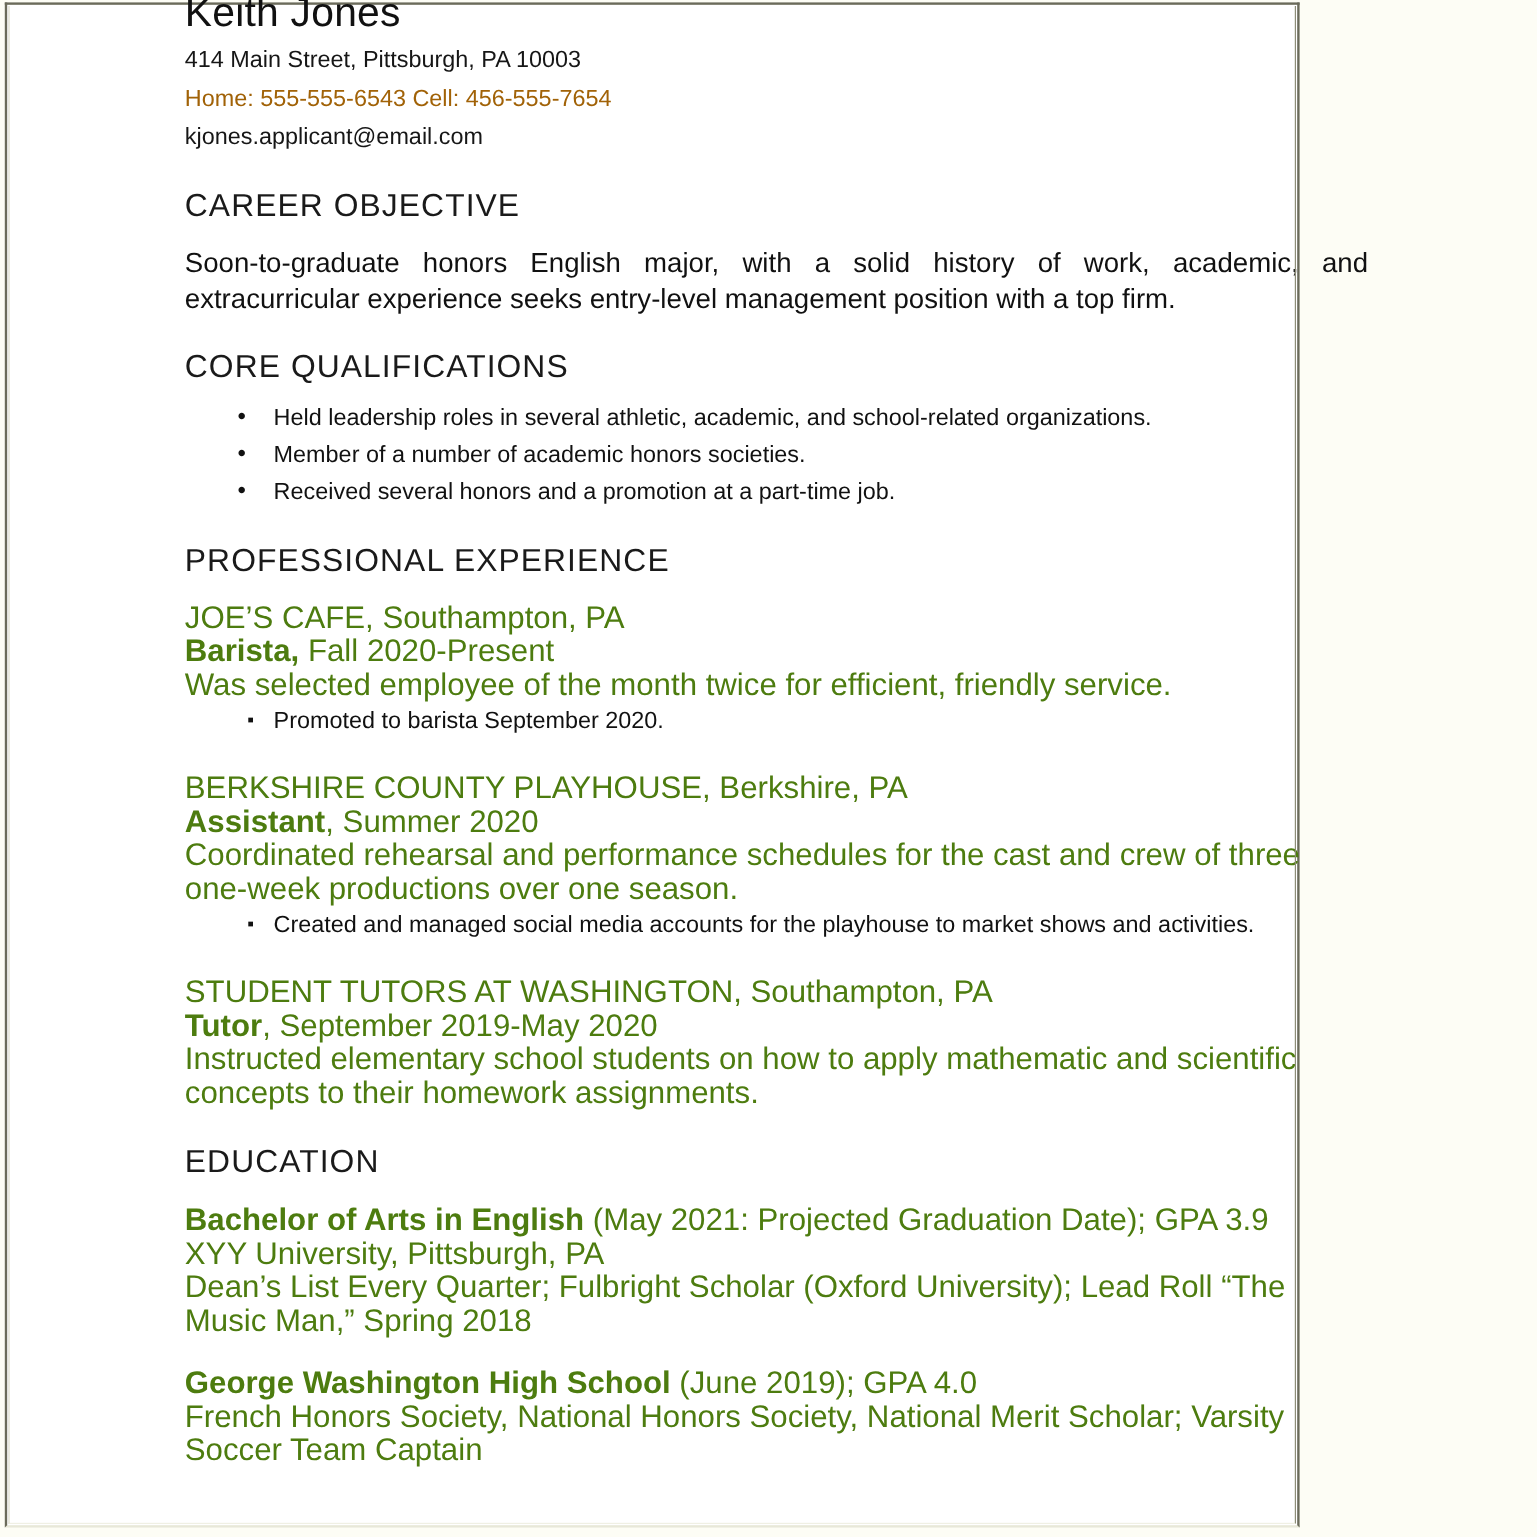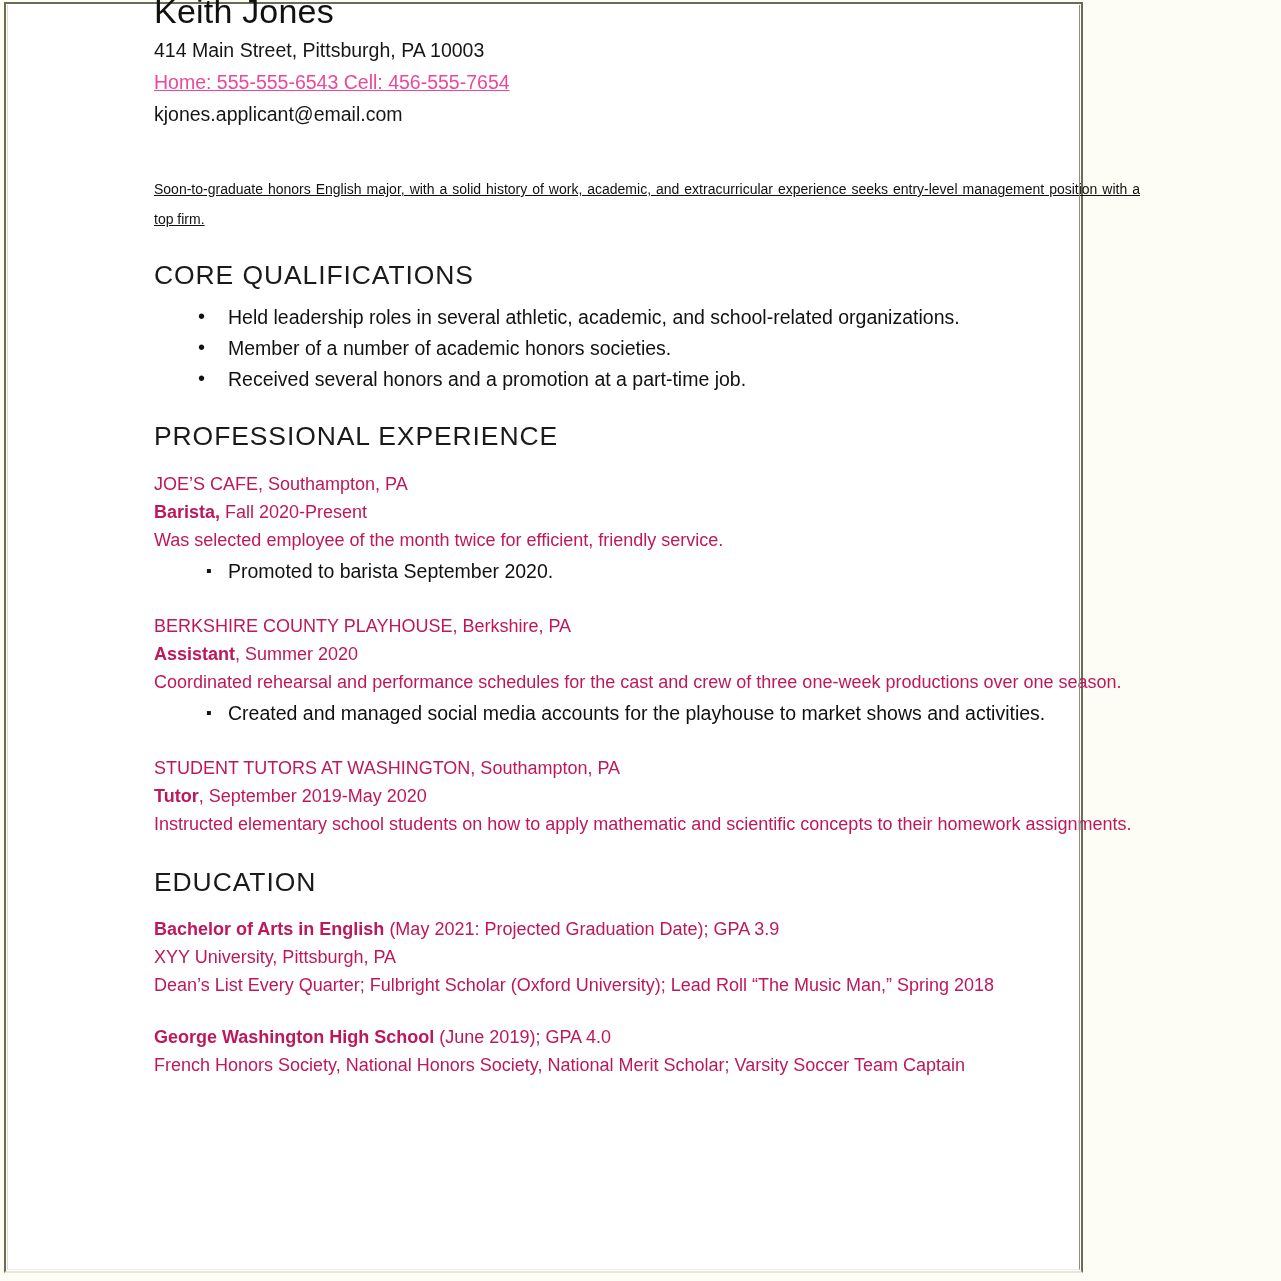--- a/index.html
+++ b/index.html
@@ -59,37 +59,36 @@
     padding: 0;
   }
 
   
   .contact-line {
     font-size: 19.5px;
     line-height: 32px;
     color: #161616;
     white-space: nowrap;
   }
-  .contact-line.muted { color: #ec4899; text-decoration: underline; }
+  .contact-line.muted { color: #a16207; }
 
   
   .section-heading {
     font-size: 26.5px;
     font-weight: 300;
     letter-spacing: 0.9px;
     color: #1a1a1a;
     line-height: 1.15;
   }
 
   
   .para {
-    font-size: 14px;
+    font-size: 23px;
     line-height: 30px;
     color: #111111;
-    text-decoration: underline;
   }
   .para.justify { text-align: justify; }
 
   
   ul.bullets {
     list-style: none;
     margin: 0;
     padding: 0;
   }
   ul.bullets > li {
@@ -118,23 +117,23 @@
     top: -1px;
     font-size: 16px;
     color: #111111;
   }
 
   
   .job-company,
   .job-title-line,
   .job-desc,
   .edu-line {
-    font-size: 18px;
+    font-size: 26px;
     line-height: 28px;
-    color: #be185d;
+    color: #4d7c0f;
   }
   .job-desc { line-height: 28px; }
   b, .b { font-weight: 700; }
   i, .i { }
 
   
   .sp-name-contact { height: 6px; }
   .sp-before-heading { height: 26px; }
   .sp-after-heading { height: 18px; }
   .sp-after-heading-sm { height: 12px; }
@@ -151,20 +150,21 @@
     <div class="name">Keith Jones</div>
     <div class="sp-name-contact"></div>
 
     <div>
       <div class="contact-line">414 Main Street, Pittsburgh, PA 10003</div>
       <div class="contact-line muted">Home: 555-555-6543 Cell: 456-555-7654</div>
       <div class="contact-line">kjones.applicant@email.com</div>
     </div>
 
     <div class="sp-before-heading"></div>
+    <div class="section-heading">CAREER OBJECTIVE</div>
     <div class="sp-after-heading"></div>
     <div class="para justify">Soon-to-graduate honors English major, with a solid history of work, academic, and extracurricular experience seeks entry-level management position with a top firm.</div>
 
     <div class="sp-before-heading"></div>
     <div class="section-heading">CORE QUALIFICATIONS</div>
     <div class="sp-after-heading-sm"></div>
     <ul class="bullets round">
       <li>Held leadership roles in several athletic, academic, and school-related organizations.</li>
       <li>Member of a number of academic honors societies.</li>
       <li>Received several honors and a promotion at a part-time job.</li>

